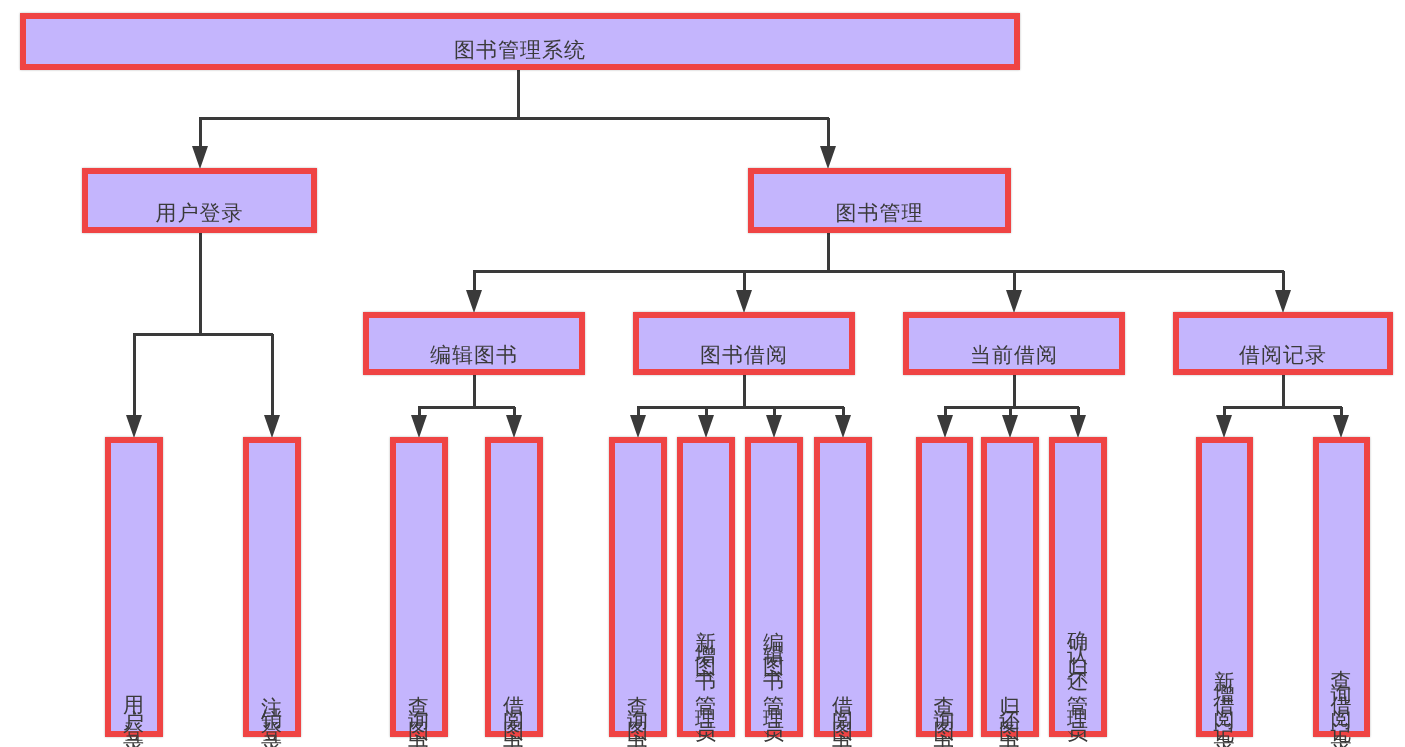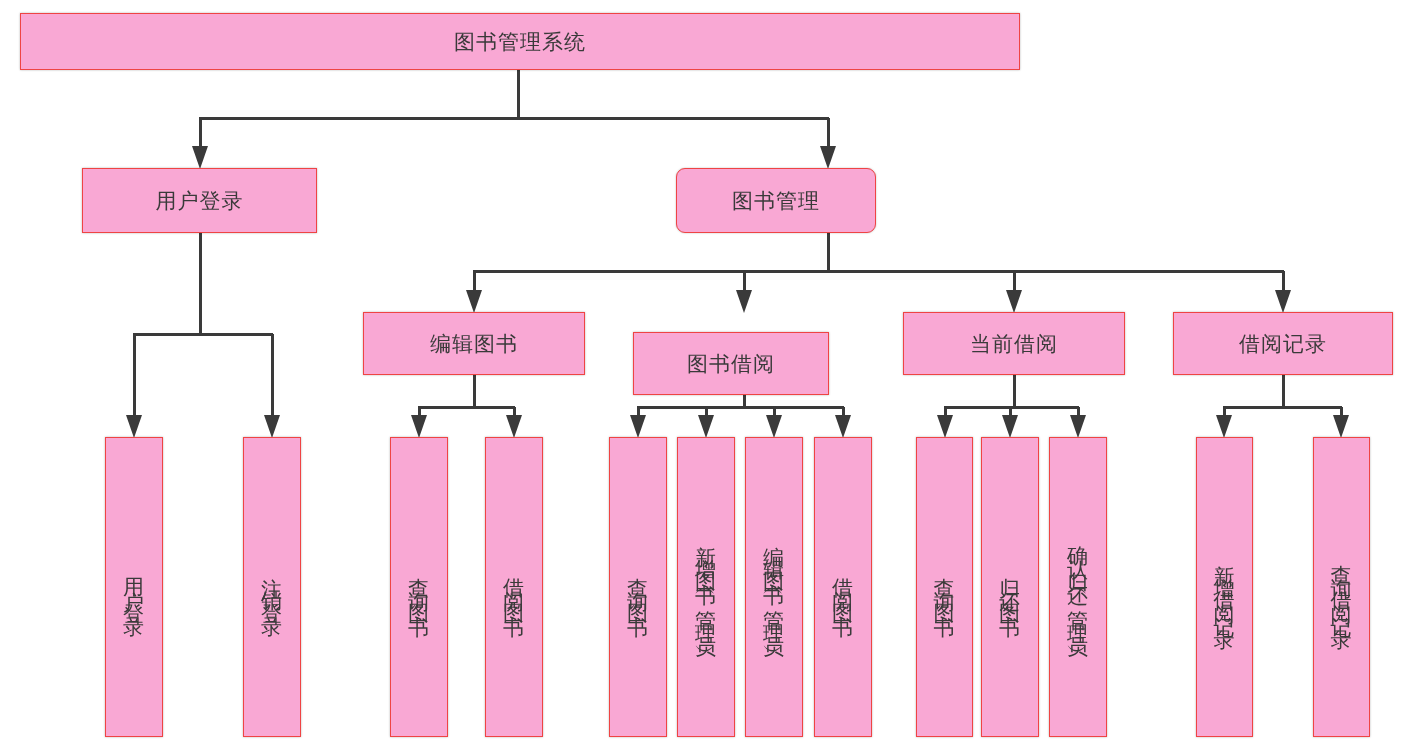--- a/index.html
+++ b/index.html
@@ -6,25 +6,25 @@
   #canvas{
     position:relative;
     width:1405px;height:747px;
     background:#ffffff;
     overflow:hidden;
     font-family:"Liberation Sans", sans-serif;
   }
   .box{
     position:absolute;
     box-sizing:border-box;
-    background:#f9a8d4;
-    border:1px solid #ef4444;
+    background:#c4b5fd;
+    border:6px solid #ef4444;
     box-shadow:0 0 2px rgba(0,0,0,0.28);
     display:flex;
-    align-items:center;
+    align-items:flex-end;
     justify-content:center;
     color:#3a3a3a;
     font-size:21px;
     letter-spacing:1px;
     z-index:2;
   }
   .leaf .vtext{
     writing-mode:vertical-rl;
     text-orientation:mixed;
     letter-spacing:13px;
@@ -105,28 +105,28 @@
     <div class="vline" style="left: 199px; top: 118px; width: 3px; height: 30px; background: rgb(58, 58, 58);"></div>
     <div class="vline" style="left: 517px; top: 69px; width: 3px; height: 49px; background: rgb(58, 58, 58);"></div>
 
   <div class="box" style="left:20px;top:13px;width:1000px;height:57px;">
     <span>图书管理系统</span>
   </div>
 
   <div class="box" style="left:82px;top:168px;width:235px;height:65px;">
     <span>用户登录</span>
   </div>
-  <div class="box" style="left:676px;top:168px;width:200px;height:65px;border-radius:9px;">
+  <div class="box" style="left:748px;top:168px;width:263px;height:65px;">
     <span>图书管理</span>
   </div>
 
   <div class="box" style="left:363px;top:312px;width:222px;height:63px;">
     <span>编辑图书</span>
   </div>
-  <div class="box" style="left:633px;top:312px;width:196px;height:63px;margin-top:20px;">
+  <div class="box" style="left:633px;top:312px;width:222px;height:63px;">
     <span>图书借阅</span>
   </div>
   <div class="box" style="left:903px;top:312px;width:222px;height:63px;">
     <span>当前借阅</span>
   </div>
   <div class="box" style="left:1173px;top:312px;width:220px;height:63px;">
     <span>借阅记录</span>
   </div>
 
   <div class="box leaf" style="left:105px;top:437px;width:58px;height:300px;">

